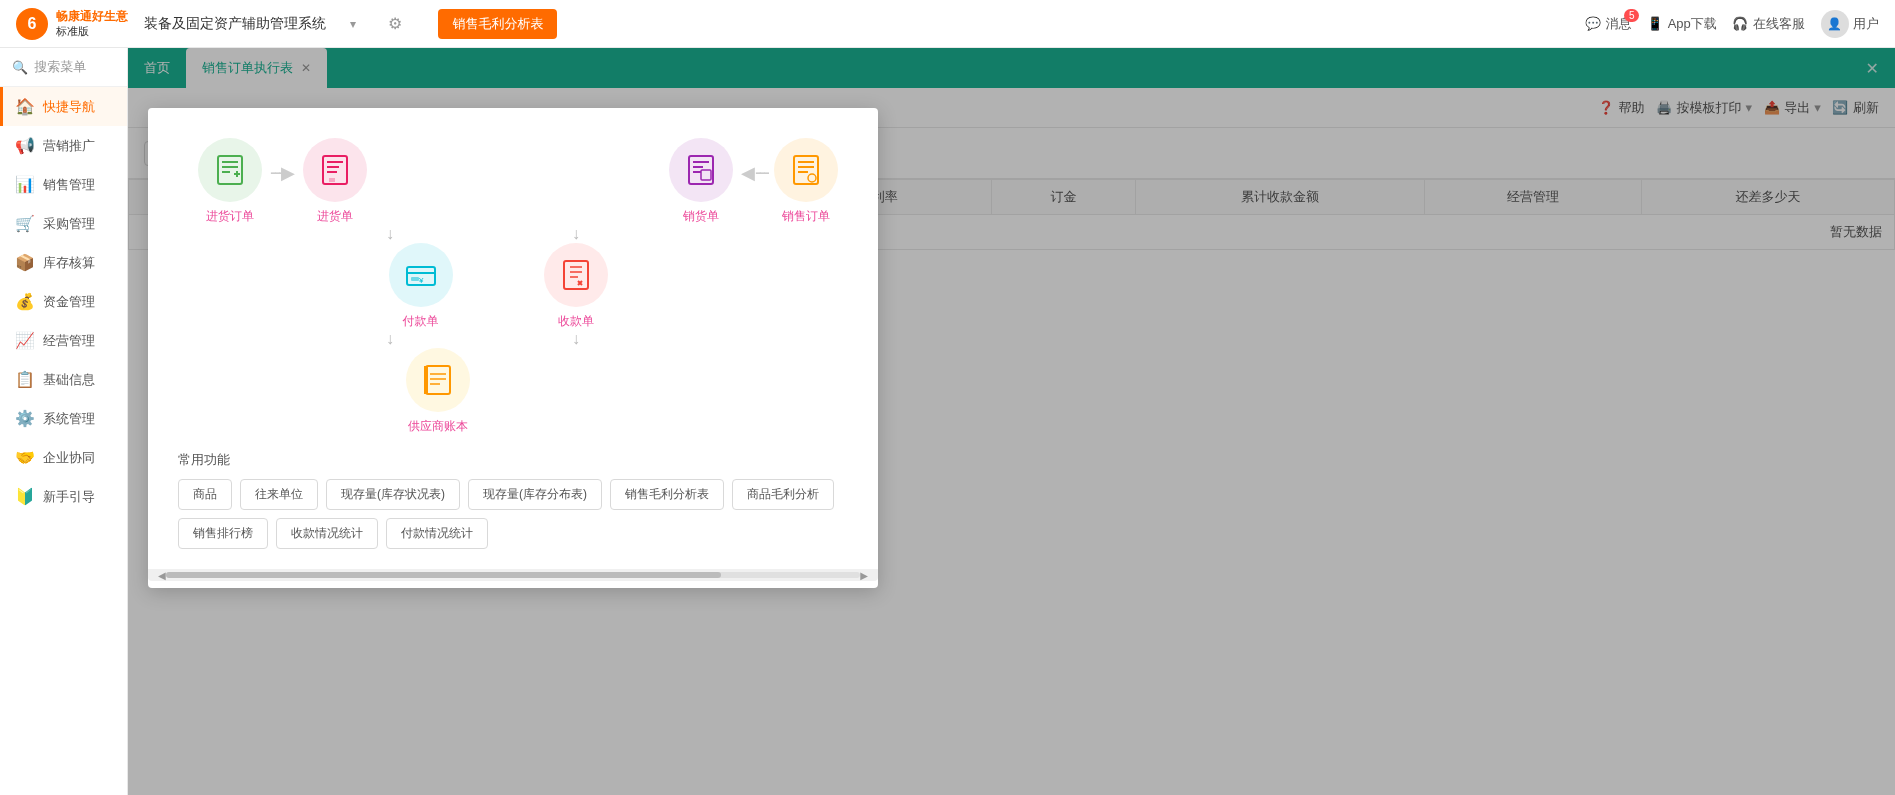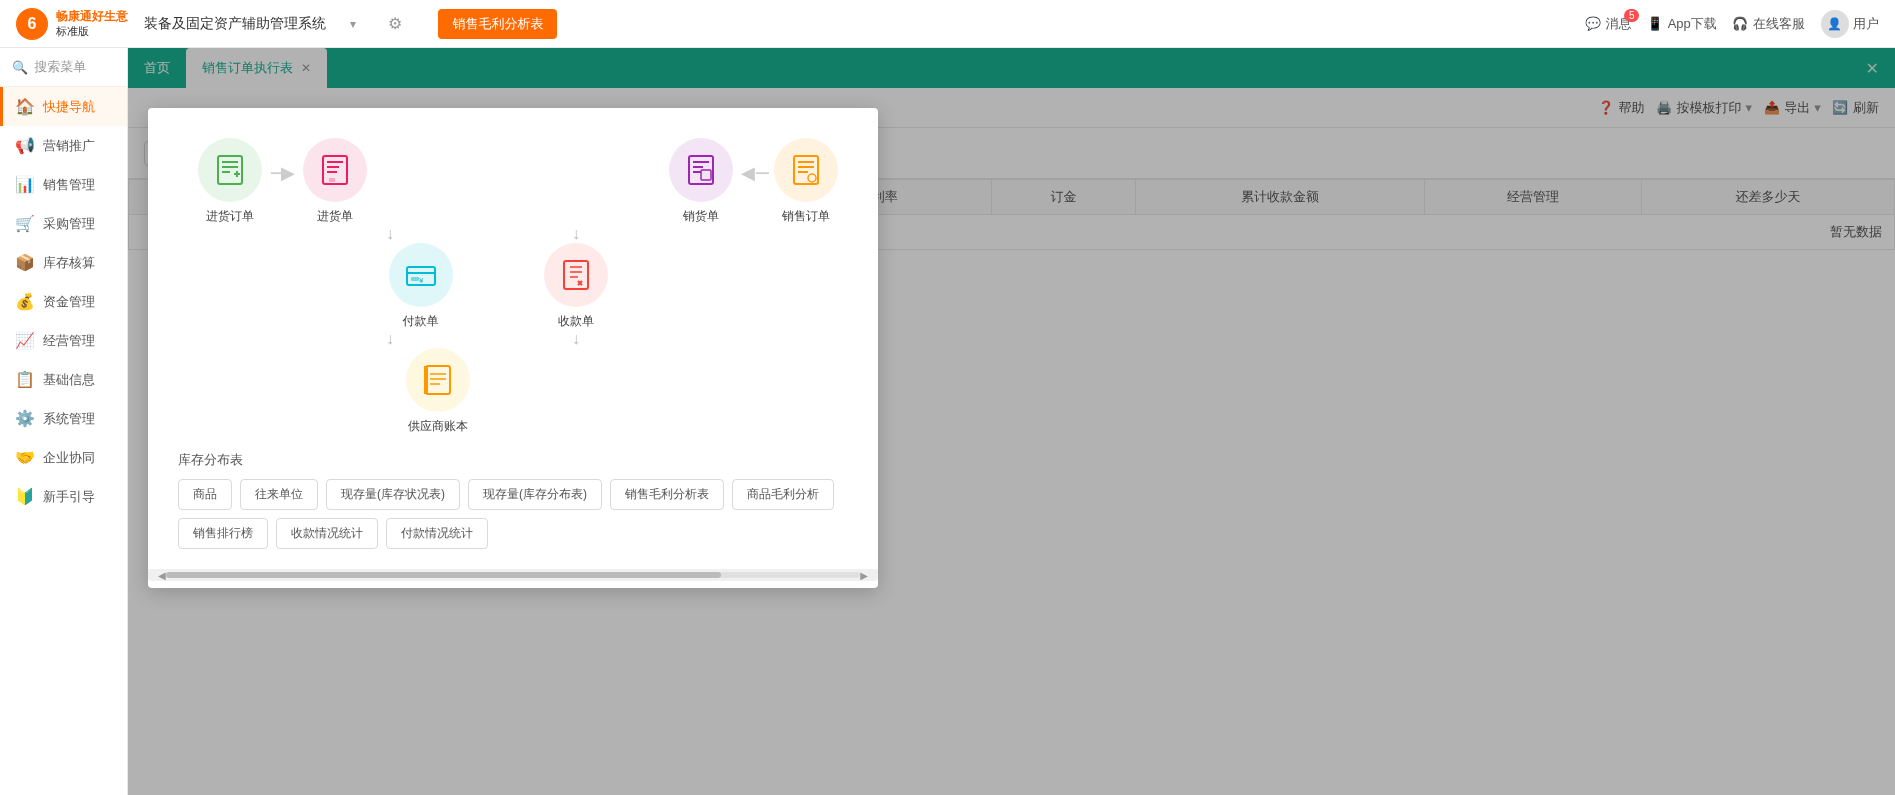--- a/index.html
+++ b/index.html
@@ -60,21 +60,21 @@
     .table { width: 100%; border-collapse: collapse; }
     .table th { background: #fafafa; border: 1px solid #e8e8e8; padding: 8px 12px; font-size: 13px; font-weight: 500; color: #555; white-space: nowrap; text-align: center; }
     .table td { border: 1px solid #e8e8e8; padding: 8px 12px; font-size: 13px; color: #555; text-align: right; }
     .no-data { text-align: center; color: #999; padding: 40px; font-size: 14px; }
 
     
     .modal-overlay { position: absolute; top: 0; left: 0; right: 0; bottom: 0; background: rgba(0,0,0,0.3); z-index: 100; display: flex; align-items: flex-start; justify-content: flex-start; }
     .modal { background: white; border-radius: 4px; width: 730px; min-height: 480px; margin: 60px 0 0 20px; position: relative; padding: 20px; box-shadow: 0 4px 20px rgba(0,0,0,0.2); }
     .flow-node { display: flex; flex-direction: column; align-items: center; gap: 6px; }
     .flow-circle { width: 64px; height: 64px; border-radius: 50%; display: flex; align-items: center; justify-content: center; font-size: 28px; }
-    .flow-label { font-size: 12px; color: #404040; text-align: center; }
+    .flow-label { font-size: 12px; color: #ec4899; text-align: center; }
 
     
     .node-green { background: #e8f5e9; }
     .node-pink { background: #fce4ec; }
     .node-purple { background: #f3e5f5; }
     .node-orange { background: #fff3e0; }
     .node-teal { background: #e0f7fa; }
     .node-red { background: #ffeaea; }
     .node-amber { background: #fff8e1; }
     .node-blue { background: #e3f2fd; }
@@ -401,21 +401,21 @@
                       </svg>
                   </div>
                   <span class="flow-label">供应商账本</span>
                 </div>
               </div>
               <div style="flex:1;"></div>
             </div>
           </div>
 
           <div class="common-functions" style="margin-top:16px;">
-            <div class="common-title">库存分布表</div>
+            <div class="common-title">常用功能</div>
             <div class="func-buttons">
               <button class="func-btn">商品</button>
               <button class="func-btn">往来单位</button>
               <button class="func-btn">现存量(库存状况表)</button>
               <button class="func-btn">现存量(库存分布表)</button>
               <button class="func-btn">销售毛利分析表</button>
               <button class="func-btn">商品毛利分析</button>
             </div>
             <div class="func-buttons" style="margin-top:8px;">
               <button class="func-btn">销售排行榜</button>

